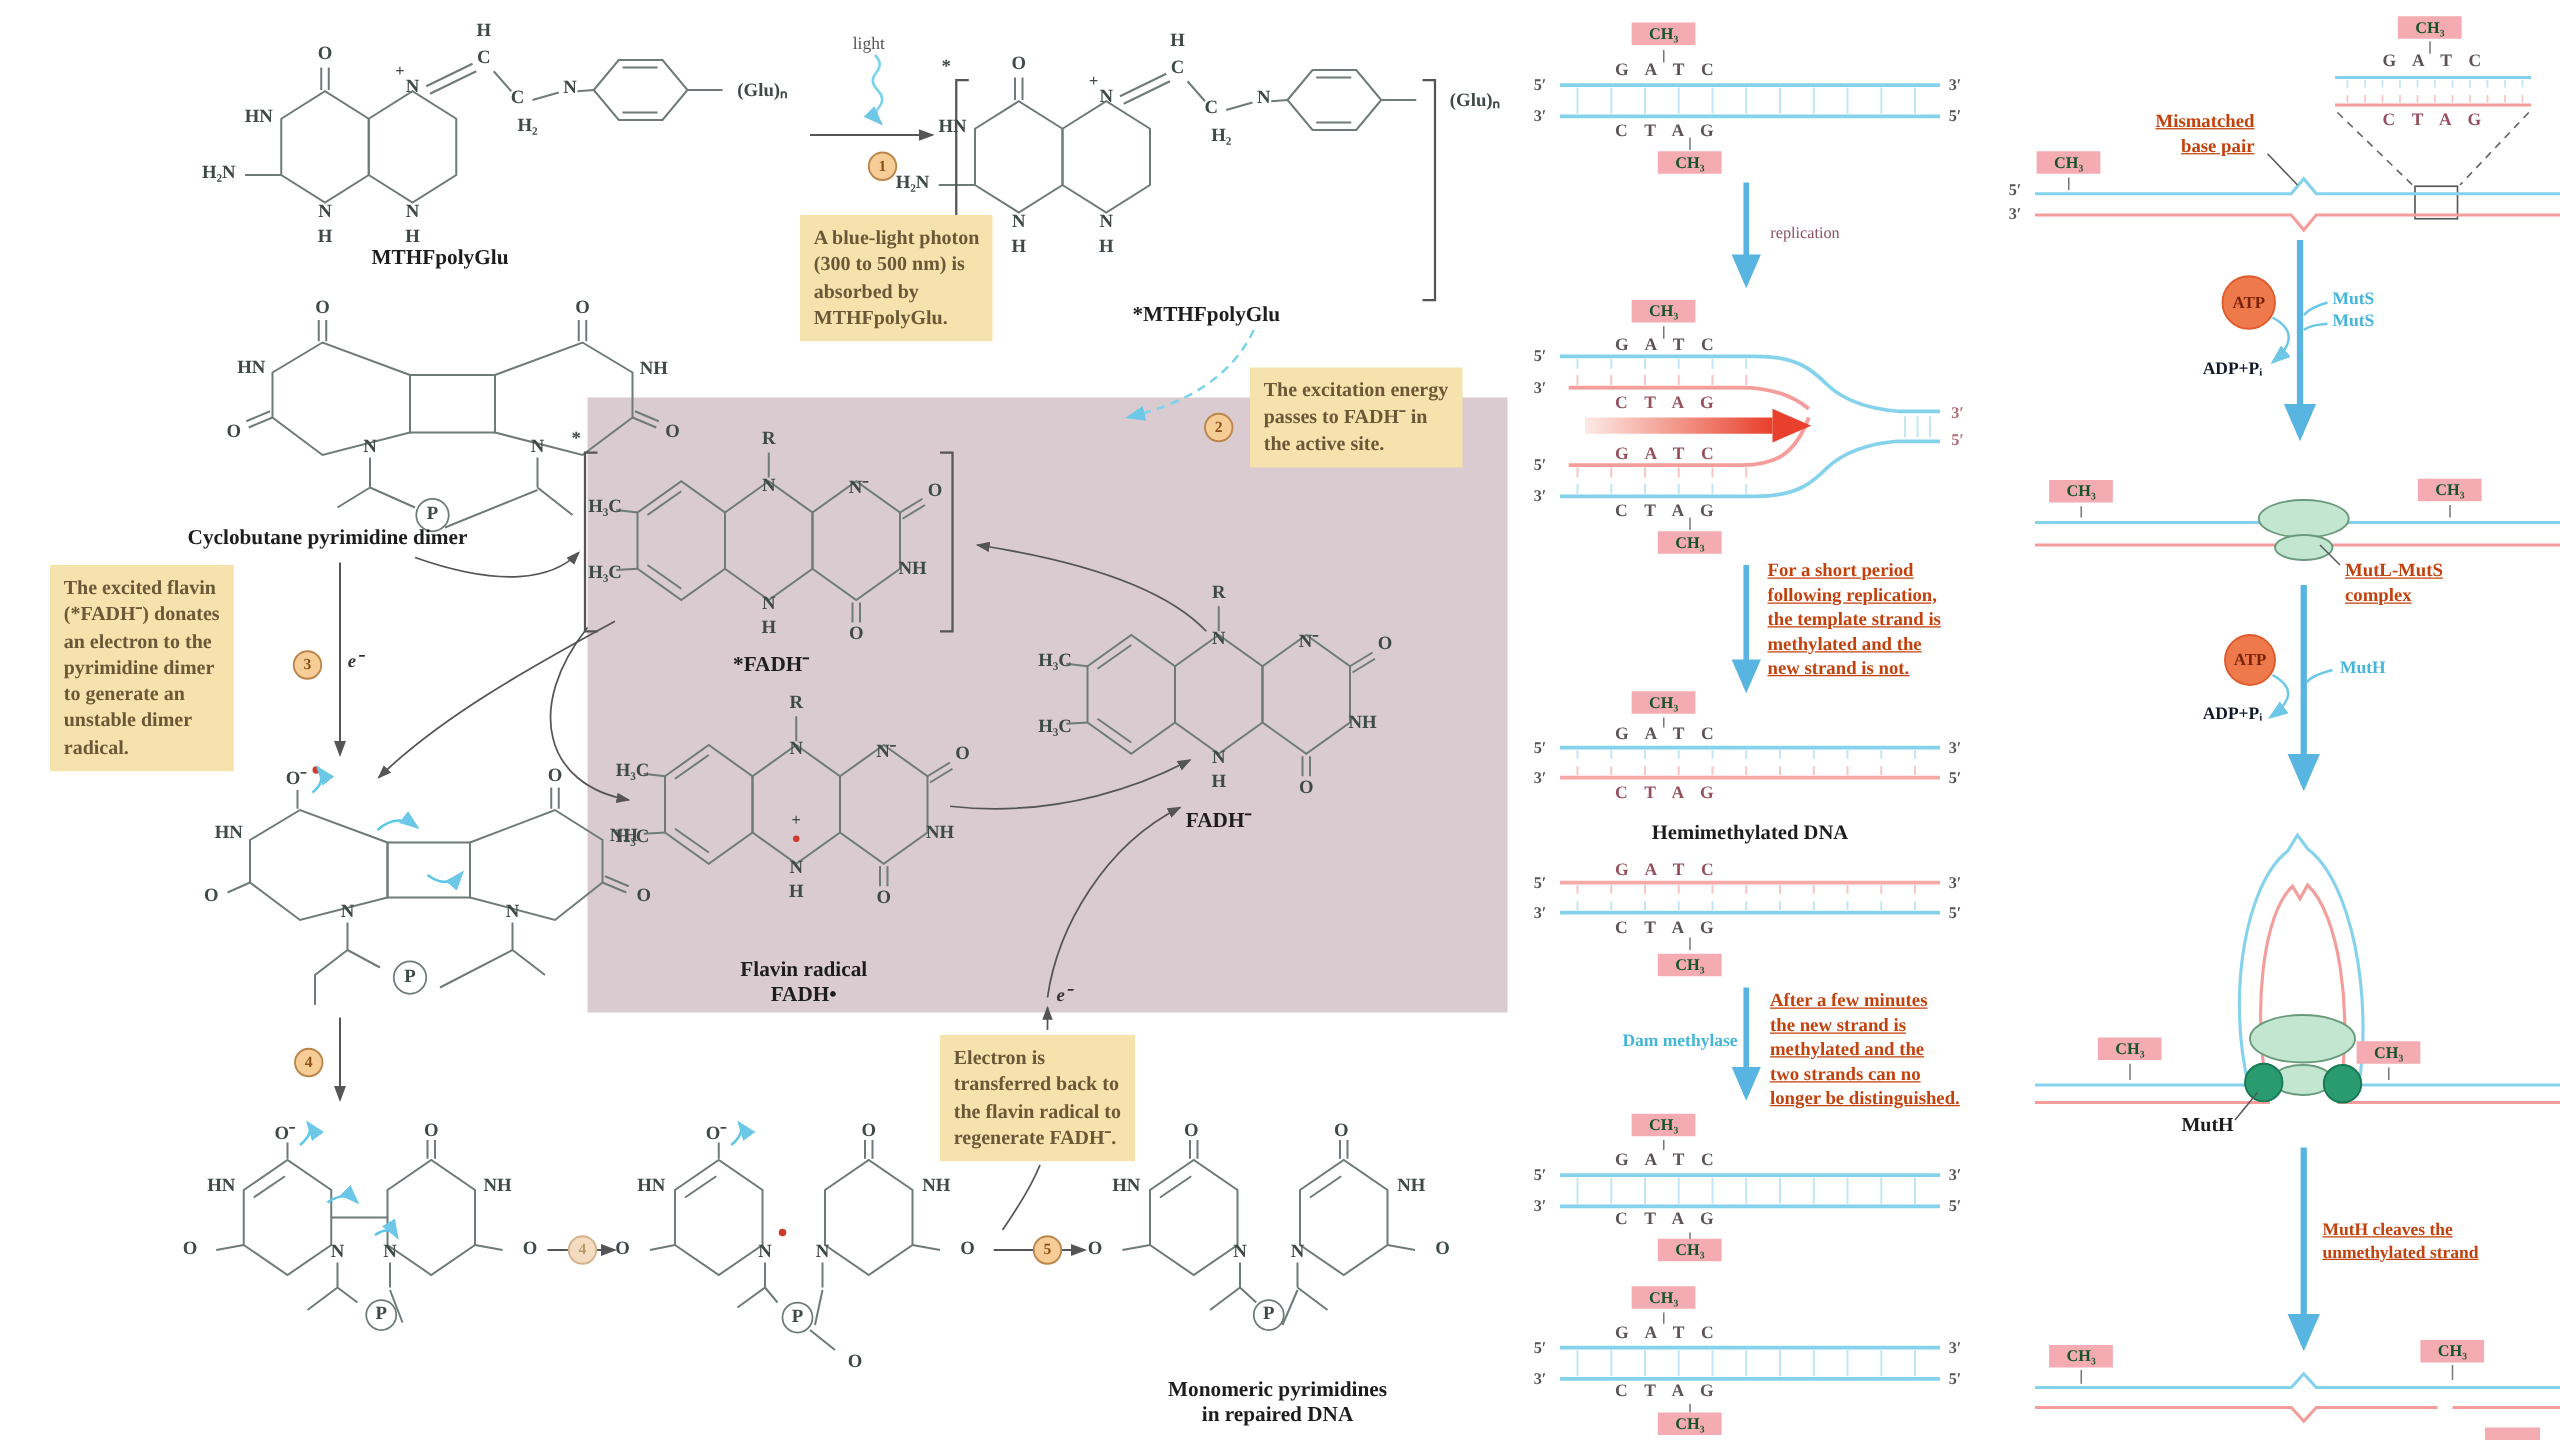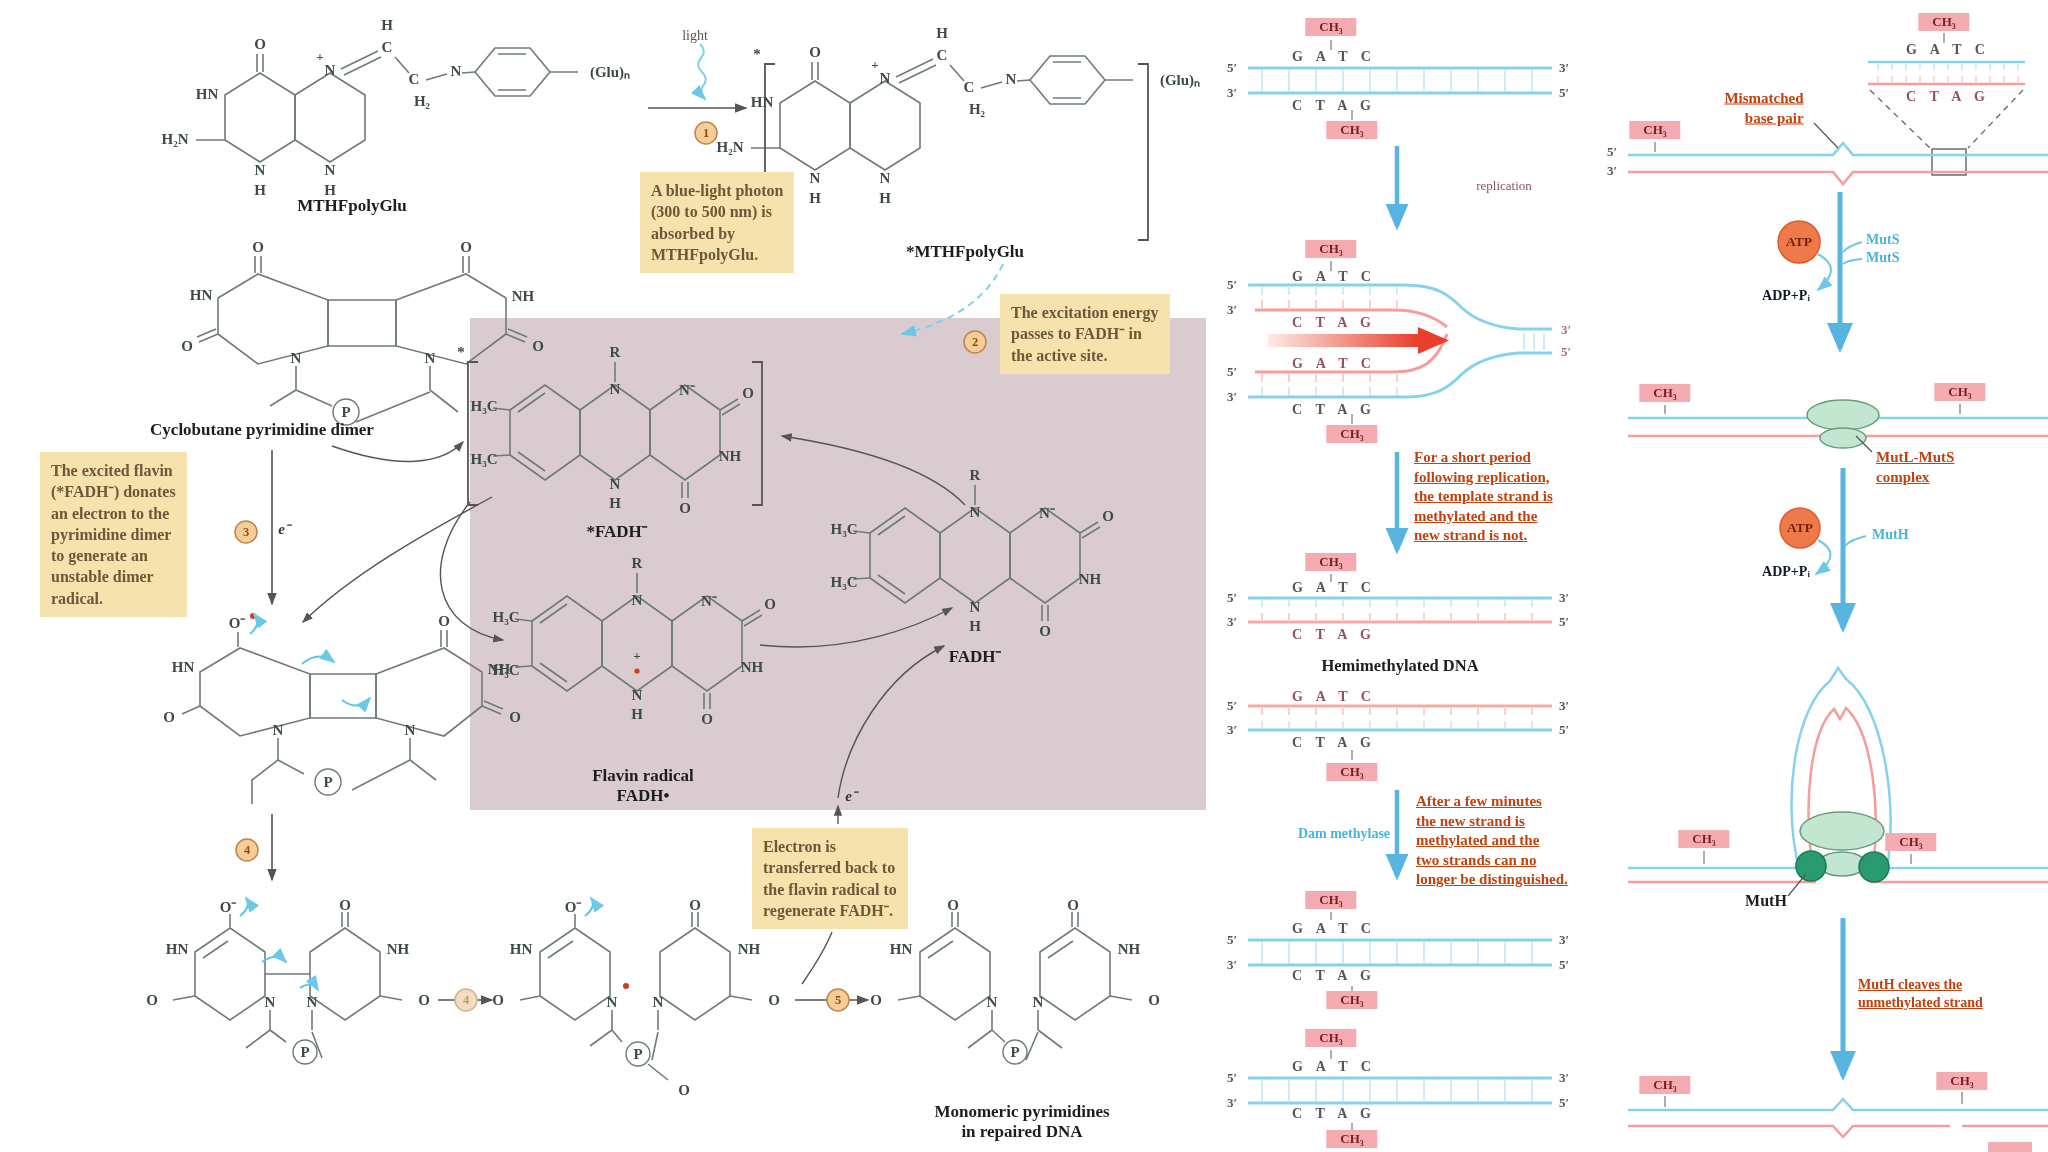--- a/index.html
+++ b/index.html
@@ -8,21 +8,21 @@
   #art{position:absolute;left:0;top:0;}
   .t,.at,.step,.ch3,.pr,.dna,.nm{position:absolute;transform:translate(-50%,-50%);white-space:pre;}
   .t{font:400 14px "Liberation Serif",serif;color:#555;}
   .at{font:700 15px "Liberation Serif",serif;color:#3e4a47;}
   .sm{font-size:13px;}
   .nm{font:700 17px "Liberation Serif",serif;color:#1d1d1d;text-align:center;white-space:pre-line;}
   .callout{position:absolute;background:#f6e2ac;padding:8px 11px;
            font:700 16px/1.33 "Liberation Serif",serif;color:#6b5838;white-space:pre-line;}
   .note{position:absolute;font:700 15px/1.3 "Liberation Serif",serif;color:#c2410c;white-space:pre-line;text-decoration:underline;}
   .ctr{transform:translate(-50%,-50%);text-align:right;}
-  .ch3{background:#f4acb2;color:#7f1d1d;font:700 13px "Liberation Serif",serif;padding:1px 14px;}
+  .ch3{background:#f4acb2;color:#14532d;font:700 13px "Liberation Serif",serif;padding:1px 14px;}
   .pr{font:700 13px "Liberation Serif",serif;color:#555;}
   .pr.rd{color:#b06a74;}
   .dna{font:700 14px "Liberation Serif",serif;letter-spacing:5px;color:#5c5156;}
   .dna.new{color:#96505c;}
   .step{font:700 12.5px "Liberation Serif",serif;color:#8a4f14;}
   .step.faded{color:#b99a6a;}
   .cy{color:#45b6da;font-weight:700;font-size:14px;}
   .it{font-style:italic;font-weight:700;color:#333;font-size:15px;}
   .rep{font:400 13px "Liberation Serif",serif;color:#8a5560;}
   .atp{font:700 13.5px "Liberation Serif",serif;color:#7a2208;}
@@ -440,21 +440,21 @@
 <span class="at" style="left:1015px;top:1052px">P</span>
 
 <span class="ch3" style="left:1331px;top:27px">CH₃</span>
 <span class="dna" style="left:1334px;top:57px">G A T C</span>
 <span class="dna" style="left:1334px;top:106px">C T A G</span>
 <span class="ch3" style="left:1352px;top:130px">CH₃</span>
 <span class="pr" style="left:1232px;top:68px">5′</span>
 <span class="pr" style="left:1232px;top:93px">3′</span>
 <span class="pr" style="left:1564px;top:68px">3′</span>
 <span class="pr" style="left:1564px;top:93px">5′</span>
-<span class="rep" style="left:1504px;top:186px;position:absolute;transform:translate(-50%,-50%)">replication</span>
+<span class="rep" style="left:1444px;top:186px;position:absolute;transform:translate(-50%,-50%)">replication</span>
 
 <span class="ch3" style="left:1331px;top:249px">CH₃</span>
 <span class="dna" style="left:1334px;top:277px">G A T C</span>
 <span class="dna new" style="left:1334px;top:323px">C T A G</span>
 <span class="dna new" style="left:1334px;top:364px">G A T C</span>
 <span class="dna" style="left:1334px;top:410px">C T A G</span>
 <span class="ch3" style="left:1352px;top:434px">CH₃</span>
 <span class="pr" style="left:1232px;top:285px">5′</span>
 <span class="pr" style="left:1232px;top:310px">3′</span>
 <span class="pr" style="left:1232px;top:372px">5′</span>

